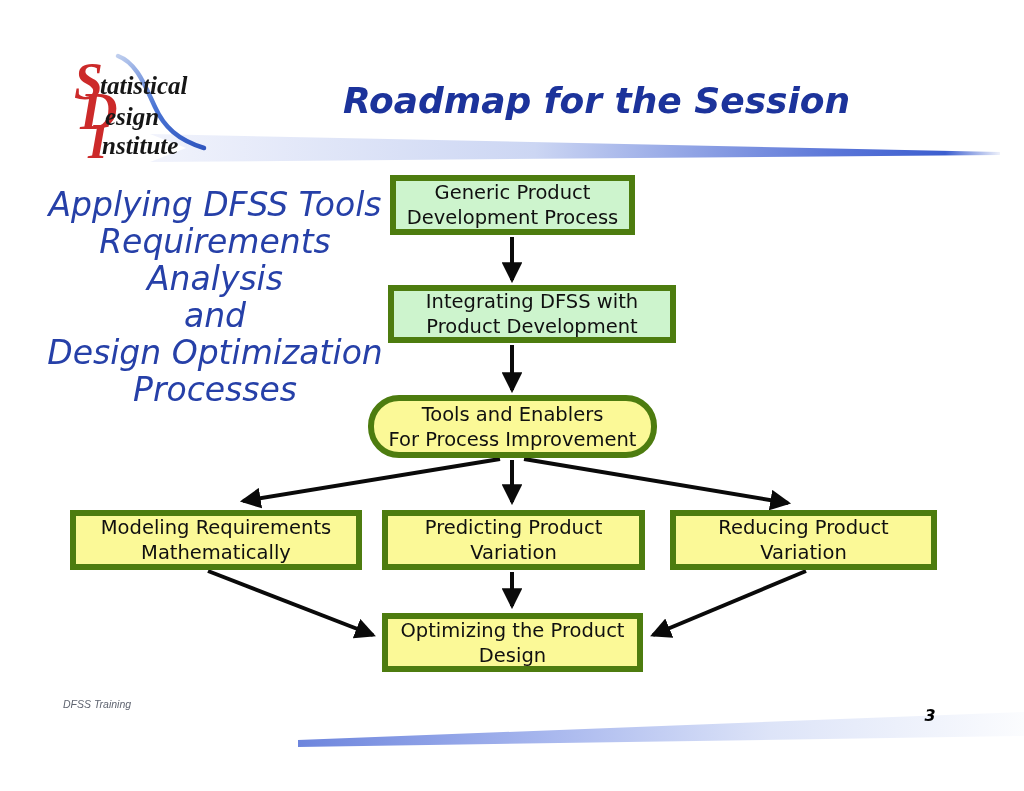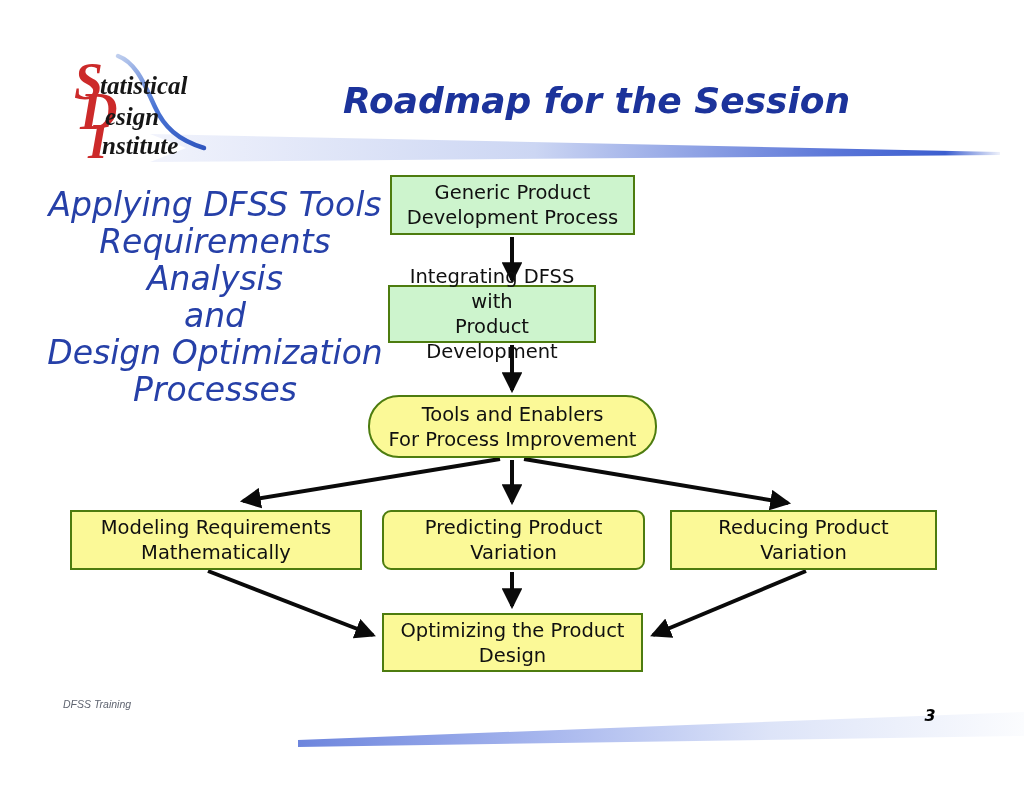--- a/index.html
+++ b/index.html
@@ -23,28 +23,28 @@
   
   .title{left:343px;top:80px;width:680px;
     font-size:36px;font-weight:bold;font-style:italic;color:var(--title-blue);}
 
   
   .intro{left:35px;top:186px;width:360px;text-align:center;font-style:italic;
     font-size:33px;line-height:37px;color:var(--intro-blue);}
   .intro span{display:block;}
 
   
-  .node{position:absolute;z-index:1;box-sizing:border-box;border:2px solid #4d7c0f;
+  .node{position:absolute;z-index:1;box-sizing:border-box;border:6px solid #4d7c0f;
     display:flex;align-items:center;justify-content:center;text-align:center;
     white-space:pre-line;font-size:19.5px;line-height:25px;color:#101010;}
   #node-0{left:390px;top:175px;width:245px;height:60px;}
-  #node-1{left:388px;top:285px;width:208px;height:58px;}
+  #node-1{left:388px;top:285px;width:288px;height:58px;}
   #node-2{left:368px;top:395px;width:289px;height:63px;border-radius:31px;}
   #node-3{left:70px; top:510px;width:292px;height:60px;}
-  #node-4{left:382px;top:510px;width:263px;height:60px;border-radius:9px;}
+  #node-4{left:382px;top:510px;width:263px;height:60px;}
   #node-5{left:670px;top:510px;width:267px;height:60px;}
   #node-6{left:382px;top:613px;width:261px;height:59px;}
 
   
   .footer{left:63px;top:697px;font-size:10.5px;font-style:italic;line-height:14px;
     color:var(--footer-gray);font-family:Liberation Sans, sans-serif;}
   .pagenum{left:900px;top:706px;width:60px;text-align:center;font-size:16px;
     font-weight:bold;font-style:italic;color:#000;}
 
   .arrow{stroke:#0a0a0a;stroke-width:4;fill:none;}

